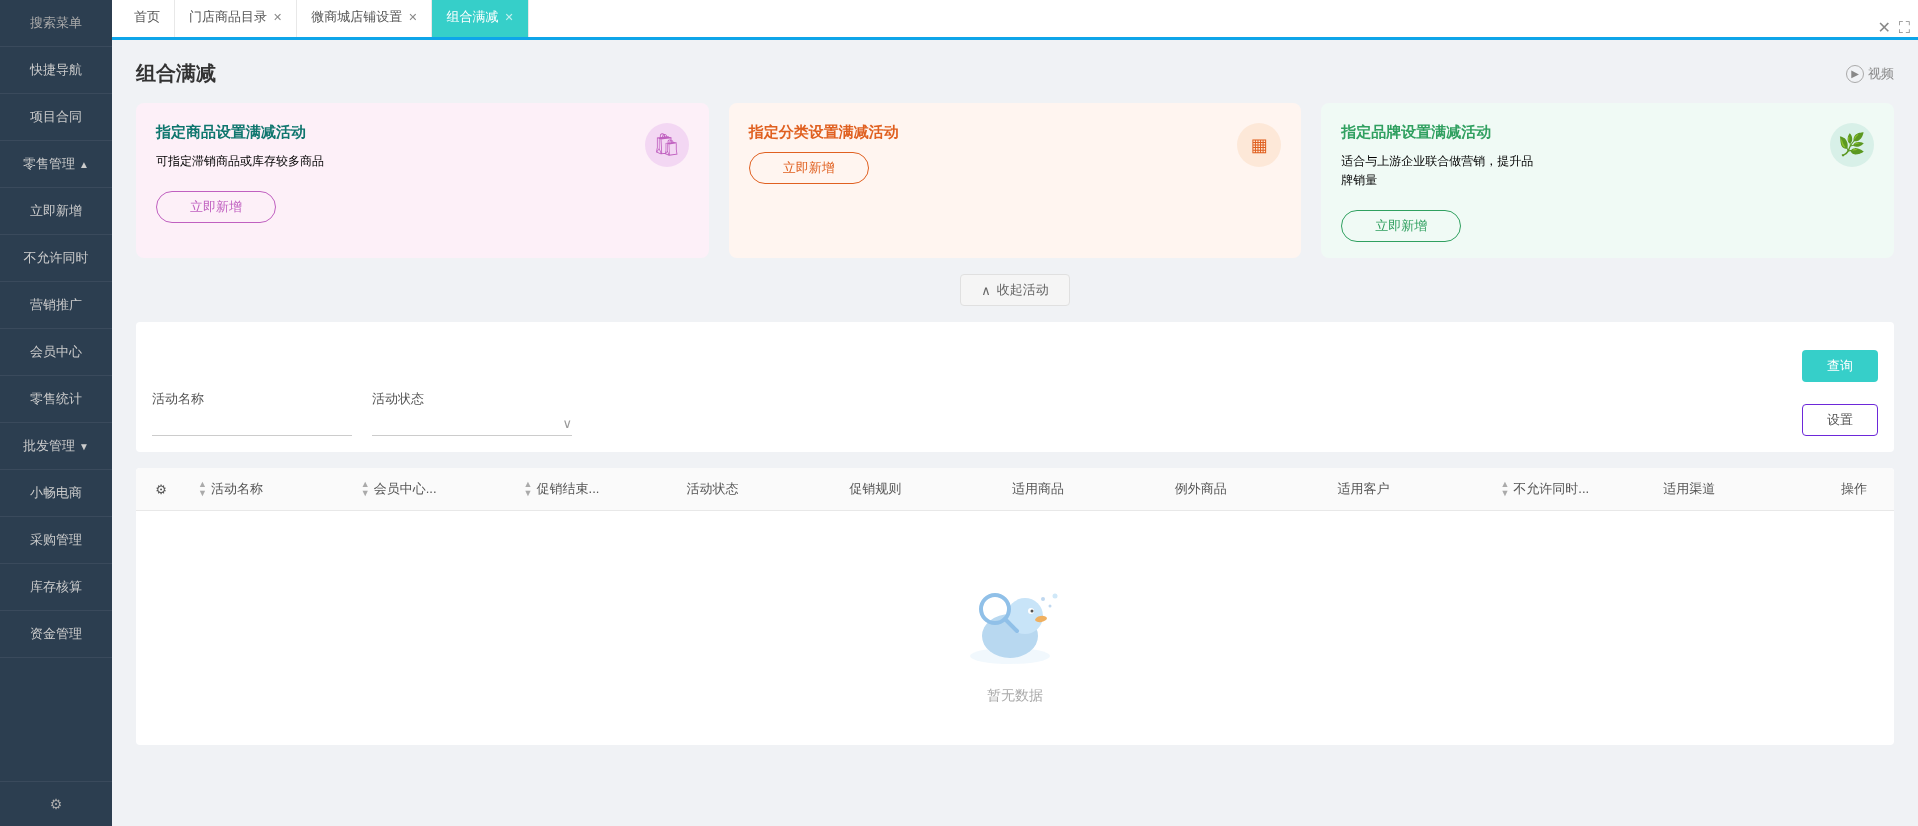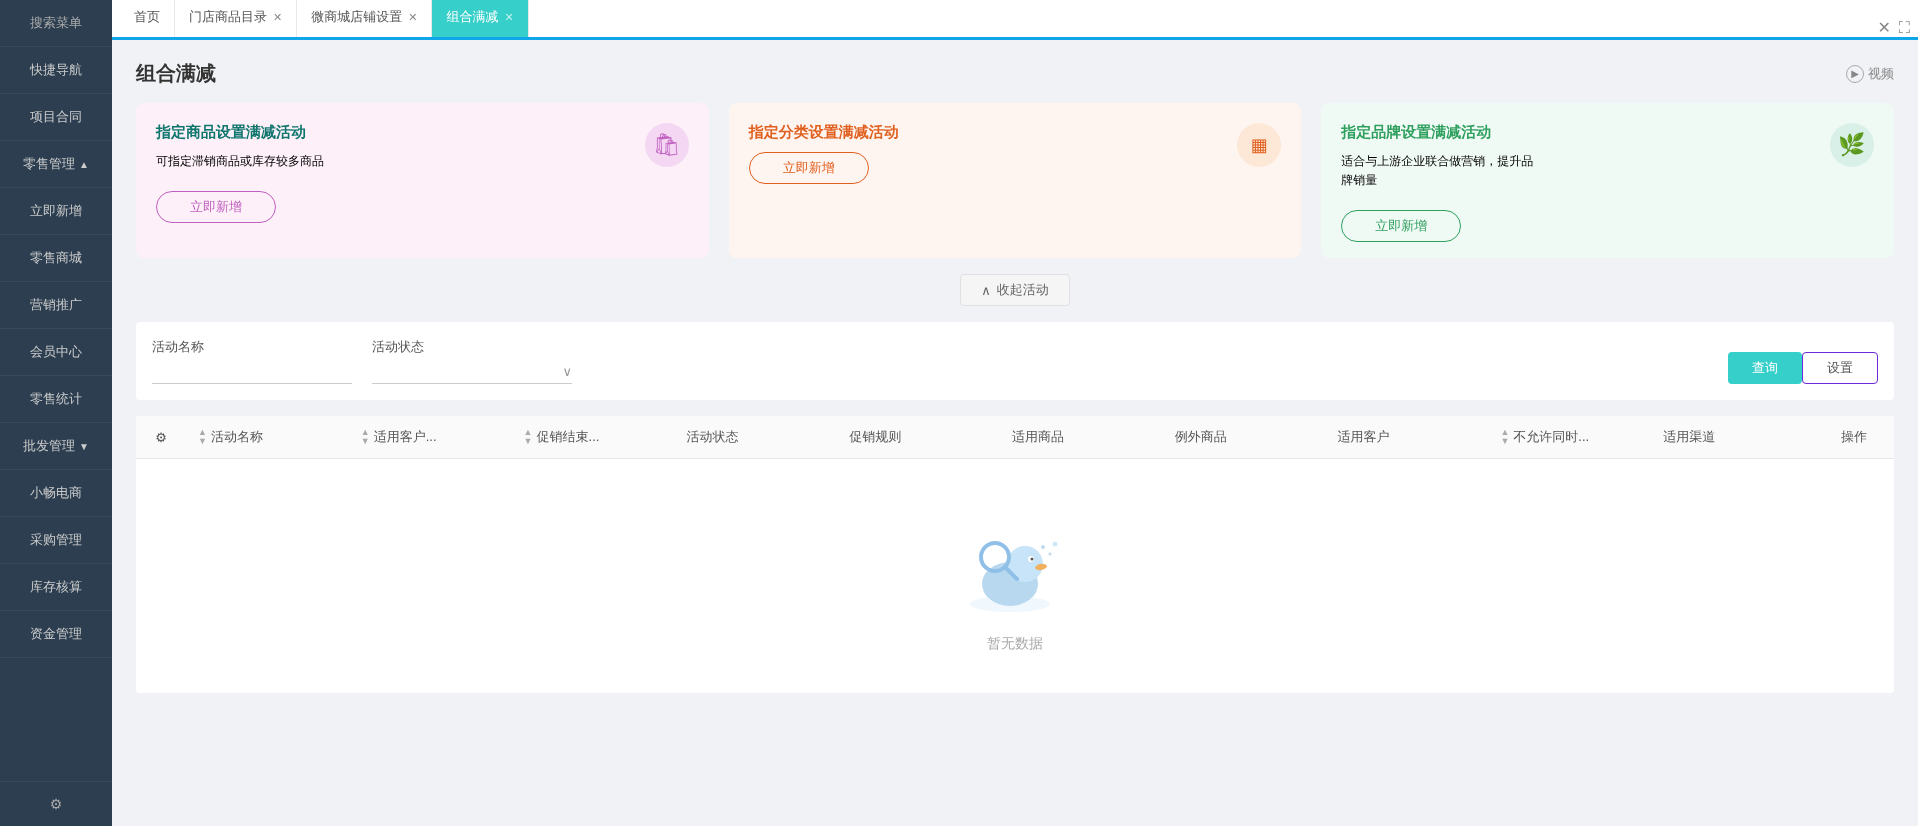--- a/index.html
+++ b/index.html
@@ -245,22 +245,22 @@
       outline: none;
       background: transparent;
       display: flex;
       align-items: center;
       justify-content: space-between;
       cursor: pointer;
       color: #999;
     }
     .filter-actions {
       display: flex;
-      flex-direction: row;
-      gap: 0;
+      flex-direction: column;
+      gap: 22px;
       margin-left: auto;
       margin-top: 12px;
     }
     .btn-query {
       background: #36cfc9;
       color: #fff;
       border: none;
       border-radius: 4px;
       padding: 7px 24px;
       cursor: pointer;
@@ -329,21 +329,21 @@
 <div class="sidebar">
   <div class="sidebar-search">搜索菜单</div>
 
   <div class="sidebar-item">快捷导航</div>
   <div class="sidebar-item">项目合同</div>
   <div class="sidebar-item has-arrow">
     <span>零售管理</span>
     <span class="arrow-icon">▲</span>
   </div>
   <div class="sidebar-item">立即新增</div>
-  <div class="sidebar-item">零售商城</div>
+  <div class="sidebar-item">不允许同时</div>
   <div class="sidebar-item">营销推广</div>
   <div class="sidebar-item">会员中心</div>
   <div class="sidebar-item">零售统计</div>
   <div class="sidebar-item has-arrow">
     <span>批发管理</span>
     <span class="arrow-icon">▼</span>
   </div>
   <div class="sidebar-item">小畅电商</div>
   <div class="sidebar-item">采购管理</div>
   <div class="sidebar-item">库存核算</div>
@@ -445,21 +445,21 @@
               <span>▲</span>
               <span>▼</span>
             </div>
           <span>活动名称</span>
         </div>
         <div class="th">
           <div class="sort-arrows">
               <span>▲</span>
               <span>▼</span>
             </div>
-          <span>适用客户...</span>
+          <span>会员中心...</span>
         </div>
         <div class="th">
           <div class="sort-arrows">
               <span>▲</span>
               <span>▼</span>
             </div>
           <span>促销结束...</span>
         </div>
         <div class="th">
           <span>活动状态</span>

